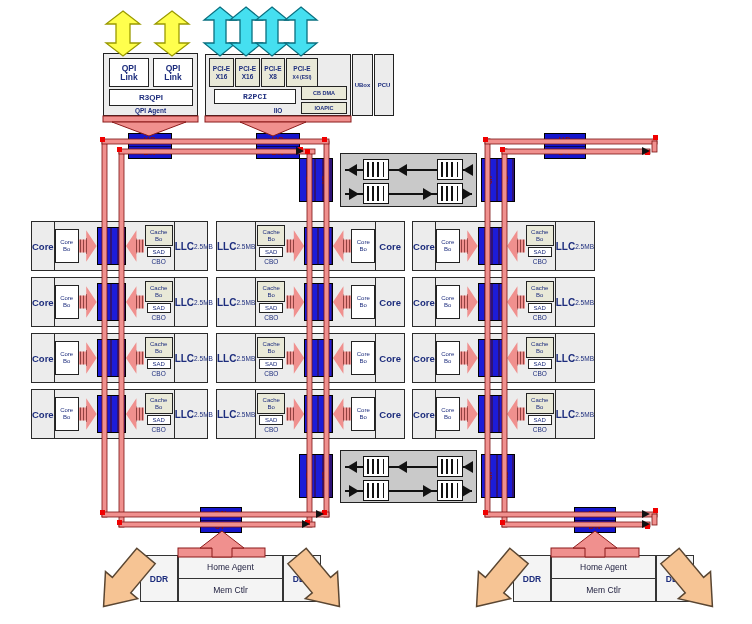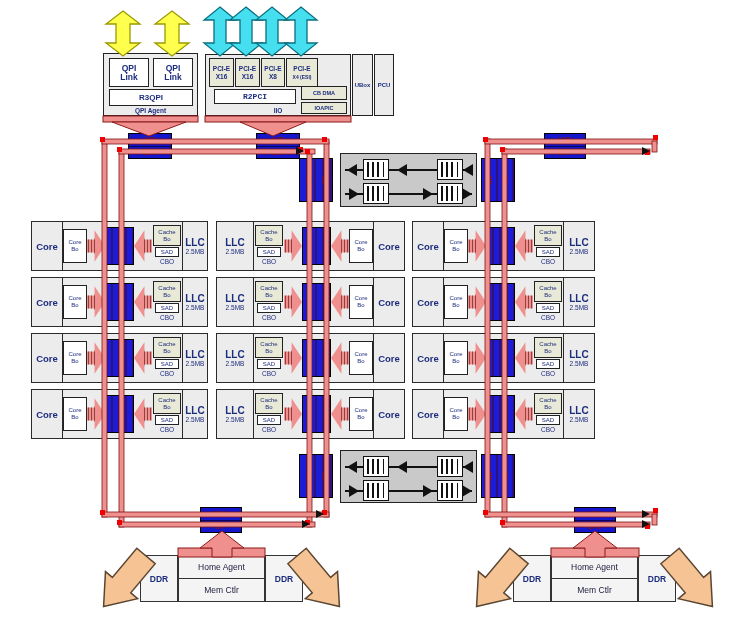--- a/index.html
+++ b/index.html
@@ -14,21 +14,21 @@
   .bgebox{background:#e9e9d8;}
   .iolabel{position:absolute;left:0;right:0;bottom:1px;text-align:center;
            font-size:6.5px;font-weight:700;color:#1d2d7d;}
   
   .tile{position:absolute;display:flex;background:#ececec;border:1.5px solid #2a2a2a;
         box-sizing:border-box;z-index:1;}
   .tile.flipped{flex-direction:row-reverse;}
   .core-cell{width:30px;border-right:1.5px solid #2a2a2a;display:flex;align-items:center;
              justify-content:center;font-size:9.5px;font-weight:600;color:#1d2d7d;}
   .tile.flipped .core-cell{border-right:none;border-left:1.5px solid #2a2a2a;}
-  .llc-cell{flex:1;border-left:1.5px solid #2a2a2a;display:flex;flex-direction:column;
+  .llc-cell{flex:1;border-left:1.5px solid #2a2a2a;display:flex;flex-direction:row;
             align-items:center;justify-content:center;color:#1d2d7d;}
   .tile.flipped .llc-cell{border-left:none;border-right:1.5px solid #2a2a2a;}
   .llc-t{font-size:10px;font-weight:700;}
   .llc-s{font-size:6.5px;}
   .mid{width:119px;display:flex;align-items:center;}
   .tile.flipped .mid{flex-direction:row-reverse;}
   .corebo{width:24px;height:34px;background:#fff;border:1px solid #222;box-sizing:border-box;
           display:flex;flex-direction:column;align-items:center;justify-content:center;
           font-size:6px;line-height:7px;color:#1d2d7d;}
   .tilestop{width:29px;height:38px;border:1px solid #000;box-sizing:border-box;
@@ -69,21 +69,21 @@
   .fifo::after{content:"";display:block;height:100%;
         background:repeating-linear-gradient(90deg,#111 0 1.5px,transparent 1.5px 5.2px);}
   .tri{width:0;height:0;position:absolute;top:6px;border-top:6px solid transparent;
        border-bottom:6px solid transparent;}
   .tri.left{border-right:10px solid #111;}
   .tri.right{border-left:10px solid #111;}
   
   .mem{position:absolute;display:flex;height:47px;z-index:2;}
   .ddr{width:38px;background:#f4f4f4;border:1.5px solid #333;box-sizing:border-box;display:flex;
        align-items:center;justify-content:center;font-size:8.5px;font-weight:600;color:#1d2d7d;}
-  .hastack{width:87px;background:#f4f4f4;border:1.5px solid #333;box-sizing:border-box;
+  .hastack{width:105px;background:#f4f4f4;border:1.5px solid #333;box-sizing:border-box;
            display:flex;flex-direction:column;}
   .hacell{flex:1;display:flex;align-items:center;justify-content:center;font-size:8.5px;
           color:#1a1a3a;}
   .hacell:first-child{border-bottom:1.5px solid #333;}
   #wire-layer{position:absolute;left:0;top:0;z-index:5;pointer-events:none;}
 </style>
 </head>
 <body>
 
 <div id="canvas">

